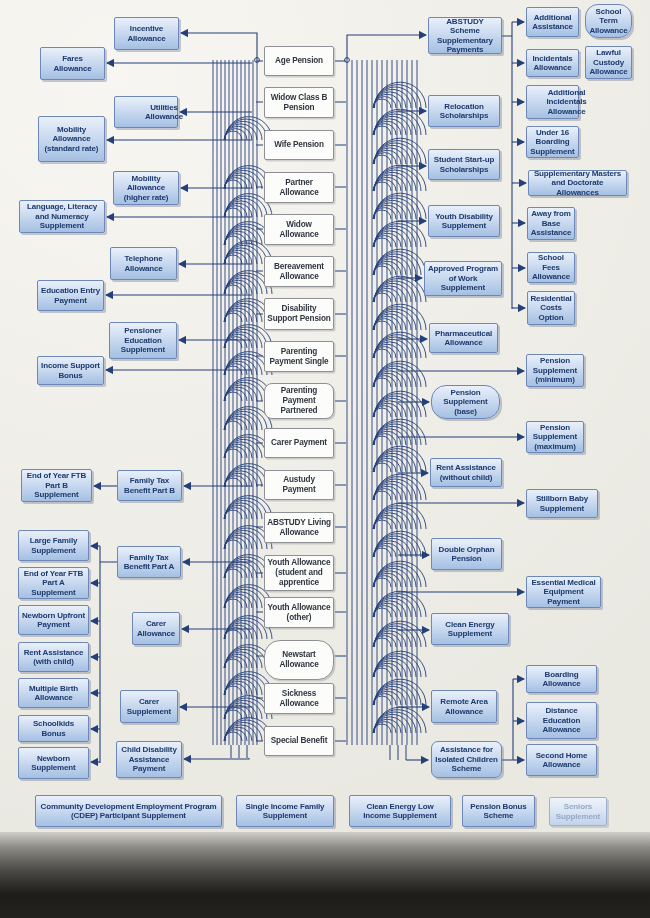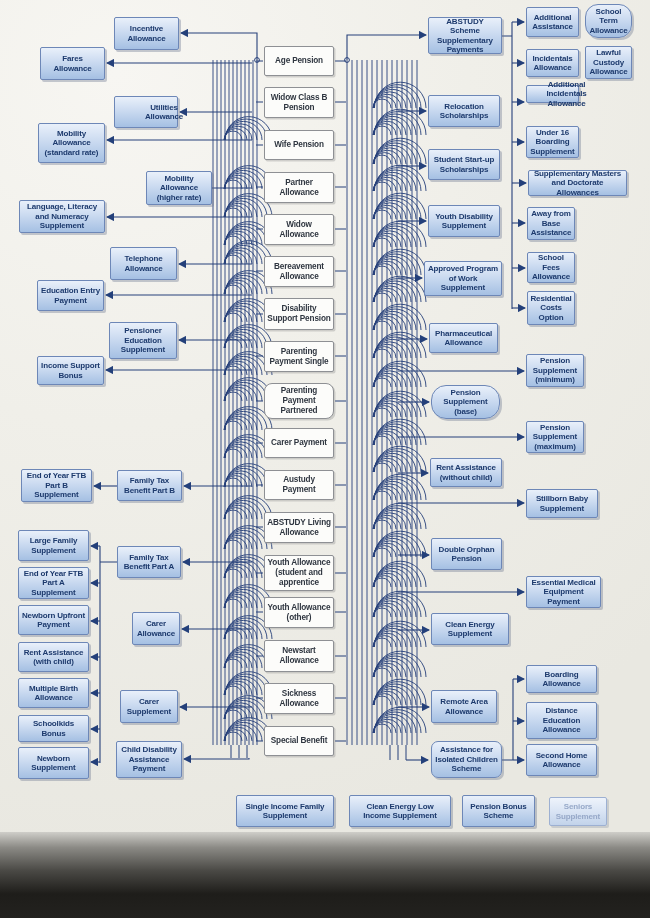--- a/index.html
+++ b/index.html
@@ -210,39 +210,39 @@
       <div class="box white" style="left: 264px; top: 214px; width: 70px; height: 31px;">Widow Allowance</div>
       <div class="box white" style="left: 264px; top: 256px; width: 70px; height: 31px;">Bereavement Allowance</div>
       <div class="box white" style="left: 264px; top: 298px; width: 70px; height: 32px;">Disability Support Pension</div>
       <div class="box white" style="left: 264px; top: 341px; width: 70px; height: 31px;">Parenting Payment Single</div>
       <div class="box white" style="left: 264px; top: 383px; width: 70px; height: 36px; border-radius: 8px;">Parenting Payment Partnered</div>
       <div class="box white" style="left: 264px; top: 428px; width: 70px; height: 30px;">Carer Payment</div>
       <div class="box white" style="left: 264px; top: 470px; width: 70px; height: 30px;">Austudy Payment</div>
       <div class="box white" style="left: 264px; top: 512px; width: 70px; height: 31px;">ABSTUDY Living Allowance</div>
       <div class="box white" style="left: 264px; top: 555px; width: 70px; height: 36px;">Youth Allowance (student and apprentice</div>
       <div class="box white" style="left: 264px; top: 597px; width: 70px; height: 31px;">Youth Allowance (other)</div>
-      <div class="box white" style="left: 264px; top: 640px; width: 70px; height: 32px;">Newstart Allowance</div>
+      <div class="box white" style="left: 264px; top: 640px; width: 70px; height: 40px; border-radius: 16px;">Newstart Allowance</div>
       <div class="box white" style="left: 264px; top: 683px; width: 70px; height: 31px;">Sickness Allowance</div>
       <div class="box white" style="left: 264px; top: 726px; width: 70px; height: 30px;">Special Benefit</div>
       <div class="box blue" style="left: 40px; top: 47px; width: 65px; height: 33px;">Fares Allowance</div>
-      <div class="box blue" style="left: 38px; top: 123px; width: 67px; height: 40px;">Mobility Allowance (standard rate)</div>
+      <div class="box blue" style="left: 38px; top: 116px; width: 67px; height: 46px;">Mobility Allowance (standard rate)</div>
       <div class="box blue" style="left: 19px; top: 200px; width: 86px; height: 33px;">Language, Literacy and Numeracy Supplement</div>
       <div class="box blue" style="left: 37px; top: 280px; width: 67px; height: 31px;">Education Entry Payment</div>
       <div class="box blue" style="left: 37px; top: 356px; width: 67px; height: 29px;">Income Support Bonus</div>
       <div class="box blue" style="left: 21px; top: 469px; width: 71px; height: 33px;">End of Year FTB Part B Supplement</div>
       <div class="box blue" style="left: 18px; top: 530px; width: 71px; height: 31px;">Large Family Supplement</div>
       <div class="box blue" style="left: 18px; top: 567px; width: 71px; height: 32px;">End of Year FTB Part A Supplement</div>
       <div class="box blue" style="left: 18px; top: 605px; width: 71px; height: 30px;">Newborn Upfront Payment</div>
       <div class="box blue" style="left: 18px; top: 642px; width: 71px; height: 30px;">Rent Assistance (with child)</div>
       <div class="box blue" style="left: 18px; top: 678px; width: 71px; height: 30px;">Multiple Birth Allowance</div>
       <div class="box blue" style="left: 18px; top: 715px; width: 71px; height: 27px;">Schoolkids Bonus</div>
       <div class="box blue" style="left: 18px; top: 747px; width: 71px; height: 32px;">Newborn Supplement</div>
       <div class="box blue" style="left: 114px; top: 17px; width: 65px; height: 33px;">Incentive Allowance</div>
       <div class="box blue" style="left: 114px; top: 96px; width: 64px; height: 32px; padding-left: 38px;">Utilities Allowance</div>
-      <div class="box blue" style="left: 113px; top: 171px; width: 66px; height: 34px; margin-left: 33px;">Mobility Allowance (higher rate)</div>
+      <div class="box blue" style="left: 113px; top: 171px; width: 66px; height: 34px;">Mobility Allowance (higher rate)</div>
       <div class="box blue" style="left: 110px; top: 247px; width: 67px; height: 33px;">Telephone Allowance</div>
       <div class="box blue" style="left: 109px; top: 322px; width: 68px; height: 37px;">Pensioner Education Supplement</div>
       <div class="box blue" style="left: 117px; top: 470px; width: 65px; height: 31px;">Family Tax Benefit Part B</div>
       <div class="box blue" style="left: 117px; top: 546px; width: 64px; height: 32px;">Family Tax Benefit Part A</div>
       <div class="box blue" style="left: 132px; top: 612px; width: 48px; height: 33px;">Carer Allowance</div>
       <div class="box blue" style="left: 120px; top: 690px; width: 58px; height: 33px;">Carer Supplement</div>
       <div class="box blue" style="left: 428px; top: 17px; width: 74px; height: 37px;">ABSTUDY Scheme Supplementary Payments</div>
       <div class="box blue" style="left: 116px; top: 741px; width: 66px; height: 37px;">Child Disability Assistance Payment</div>
       <div class="box blue" style="left: 428px; top: 95px; width: 72px; height: 32px;">Relocation Scholarships</div>
       <div class="box blue" style="left: 428px; top: 149px; width: 72px; height: 31px;">Student Start-up Scholarships</div>
@@ -250,34 +250,35 @@
       <div class="box blue" style="left: 424px; top: 261px; width: 78px; height: 35px;">Approved Program of Work Supplement</div>
       <div class="box blue" style="left: 429px; top: 323px; width: 69px; height: 30px;">Pharmaceutical Allowance</div>
       <div class="box blue" style="left: 431px; top: 385px; width: 69px; height: 34px; border-radius: 15px;">Pension Supplement (base)</div>
       <div class="box blue" style="left: 430px; top: 458px; width: 72px; height: 29px;">Rent Assistance (without child)</div>
       <div class="box blue" style="left: 431px; top: 538px; width: 71px; height: 32px;">Double Orphan Pension</div>
       <div class="box blue" style="left: 431px; top: 613px; width: 78px; height: 32px;">Clean Energy Supplement</div>
       <div class="box blue" style="left: 431px; top: 690px; width: 66px; height: 33px;">Remote Area Allowance</div>
       <div class="box blue" style="left: 431px; top: 741px; width: 71px; height: 37px; border-radius: 7px;">Assistance for Isolated Children Scheme</div>
       <div class="box blue" style="left: 526px; top: 7px; width: 53px; height: 30px;">Additional Assistance</div>
       <div class="box blue" style="left: 526px; top: 49px; width: 53px; height: 28px;">Incidentals Allowance</div>
-      <div class="box blue" style="left: 526px; top: 85px; width: 53px; height: 18px; padding-left: 30px;">Additional Incidentals Allowance</div>
+      <div class="box blue" style="left: 526px; top: 85px; width: 53px; height: 34px; padding-left: 30px;">Additional Incidentals Allowance</div>
       <div class="box blue" style="left: 526px; top: 126px; width: 53px; height: 32px;">Under 16 Boarding Supplement</div>
       <div class="box blue" style="left: 528px; top: 170px; width: 99px; height: 26px;">Supplementary Masters and Doctorate Allowances</div>
       <div class="box blue" style="left: 527px; top: 207px; width: 48px; height: 33px;">Away from Base Assistance</div>
       <div class="box blue" style="left: 527px; top: 252px; width: 48px; height: 31px;">School Fees Allowance</div>
       <div class="box blue" style="left: 527px; top: 291px; width: 48px; height: 34px;">Residential Costs Option</div>
       <div class="box blue" style="left: 526px; top: 354px; width: 58px; height: 33px;">Pension Supplement (minimum)</div>
       <div class="box blue" style="left: 526px; top: 421px; width: 58px; height: 32px;">Pension Supplement (maximum)</div>
       <div class="box blue" style="left: 526px; top: 489px; width: 72px; height: 29px;">Stillborn Baby Supplement</div>
       <div class="box blue" style="left: 526px; top: 576px; width: 75px; height: 32px;">Essential Medical Equipment Payment</div>
       <div class="box blue" style="left: 526px; top: 665px; width: 71px; height: 28px;">Boarding Allowance</div>
       <div class="box blue" style="left: 526px; top: 702px; width: 71px; height: 37px;">Distance Education Allowance</div>
       <div class="box blue" style="left: 526px; top: 744px; width: 71px; height: 32px;">Second Home Allowance</div>
       <div class="box blue" style="left: 585px; top: 4px; width: 47px; height: 34px; border-radius: 13px;">School Term Allowance</div>
       <div class="box blue" style="left: 585px; top: 46px; width: 47px; height: 33px;">Lawful Custody Allowance</div>
+      <div class="box blue" style="left: 35px; top: 795px; width: 187px; height: 32px;">Community Development Employment Program (CDEP) Participant Supplement</div>
       <div class="box blue" style="left: 349px; top: 795px; width: 102px; height: 32px;">Clean Energy Low Income Supplement</div>
       <div class="box blue" style="left: 236px; top: 795px; width: 98px; height: 32px;">Single Income Family Supplement</div>
       <div class="box blue" style="left: 462px; top: 795px; width: 73px; height: 32px;">Pension Bonus Scheme</div>
       <div class="box faded" style="left: 549px; top: 797px; width: 58px; height: 29px;">Seniors Supplement</div>
     </div>
   <div class="footer-shadow"></div>
 </div>
 
 </body></html>

